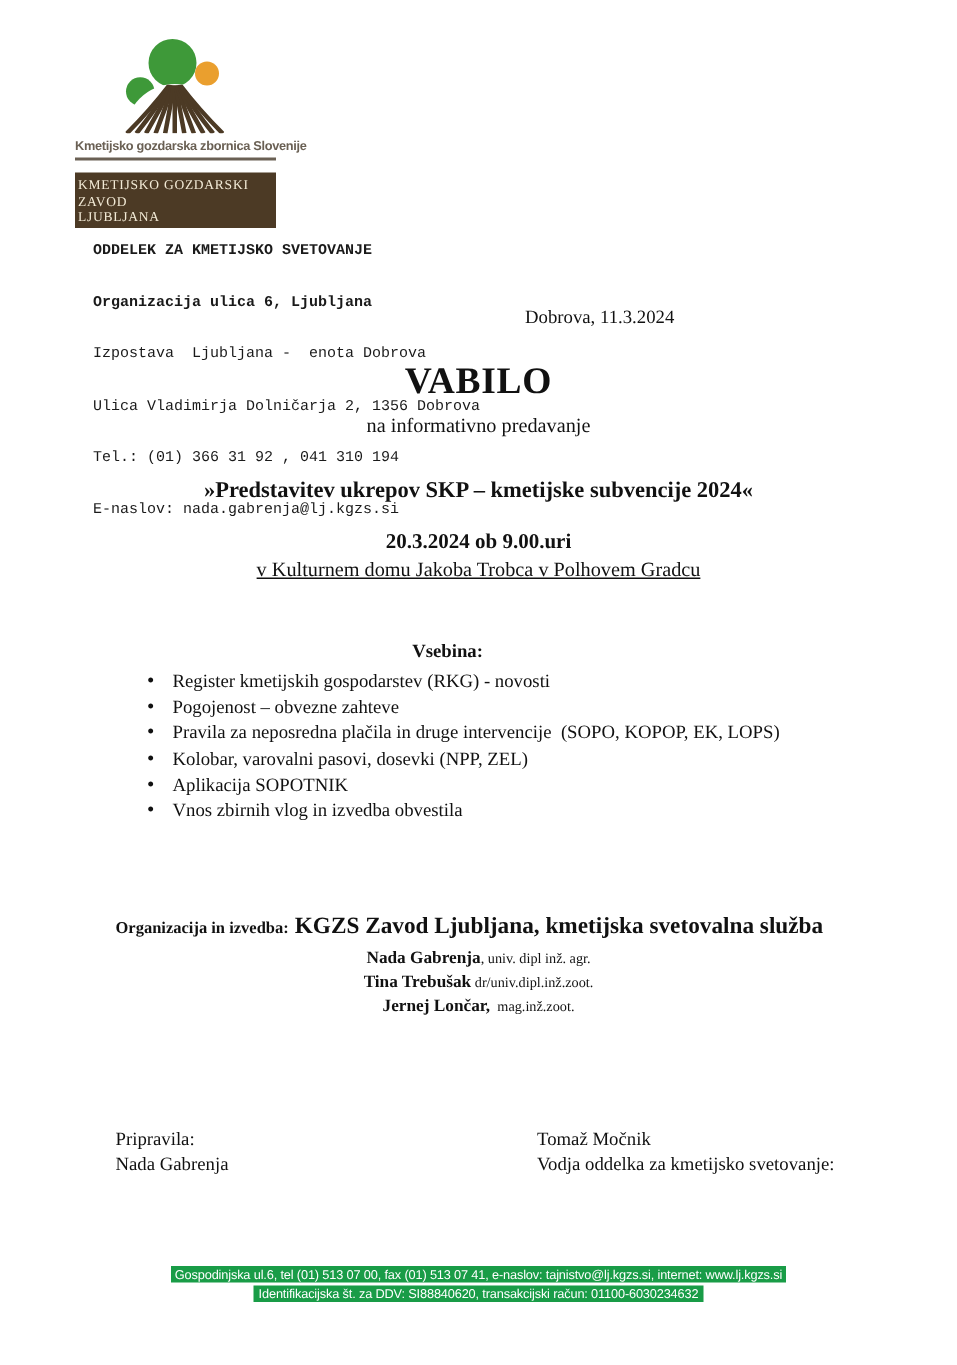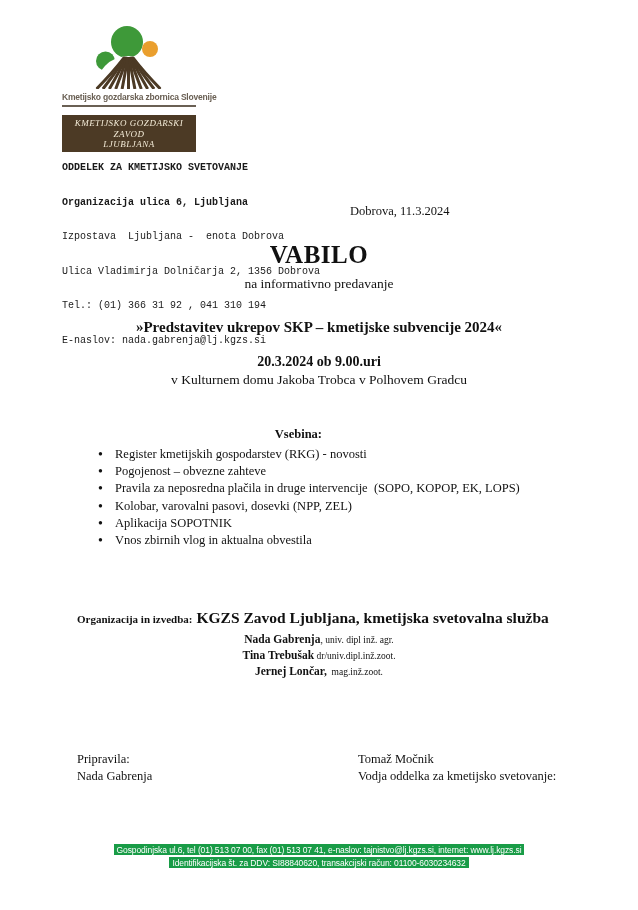--- a/index.html
+++ b/index.html
@@ -2,51 +2,51 @@
 <html style="--logo-green: #3e9939; --logo-orange: #ea9f2e; --logo-brown: #4c3a25; --banner-brown: #4c3a25; --banner-text: #f2ead6; --org-name-brown: #6a6054; --footer-green: #199c47;"><head>
 <meta charset="utf-8">
 <style>
   html,body { margin:0; padding:0; background:#ffffff; }
   .page {
     position:relative; width:638px; height:910px; background:#ffffff;
     font-family:"Liberation Serif", serif; color:#111; overflow:hidden;
   }
 
   
-  .logo-block { position:absolute; left:62px; top:26px; width:134px; }
+  .logo-block { position:absolute; left:50px; top:26px; width:134px; }
   .logo-svg { display:block; margin:0 auto; width:68px; height:64px; }
   .org-name {
     margin-top:2px; text-align:center; white-space:nowrap;
     font-family:"Liberation Sans", sans-serif; font-weight:bold;
     font-size:8.5px; letter-spacing:-0.2px; color:var(--org-name-brown,#6a6054);
     padding-bottom:3px; border-bottom:2px solid var(--org-name-brown,#6a6054);
   }
   .zavod-banner {
     margin-top:8px; background:var(--banner-brown,#4c3a25);
-    color:var(--banner-text,#f2ead6); text-align:center;
+    color:var(--banner-text,#f2ead6); text-align:left;
     font-family:"Liberation Serif", serif; font-size:9px; line-height:10.5px;
-    letter-spacing:0.5px; padding:3px 2px 2px;font-style:italic;
+    letter-spacing:0.5px; padding:3px 2px 2px;
   }
 
   .address {
     position:absolute; left:62px; top:139px;
     font-family:Liberation Mono, monospace; font-size:10px; line-height:11.5px;
     color:#1a1a1a; white-space:pre-wrap;
   }
   .address .b { font-weight:bold; }
 
   .dateline { position:absolute; left:350px; top:204px; font-size:12.5px; }
 
   
   .centered { position:absolute; left:0; width:100%; text-align:center; }
   .doc-title { top:241px; font-size:25px; font-weight:bold; letter-spacing:0.5px; }
   .subtitle  { top:276px; font-size:13.5px; }
   .topic     { top:319px; font-size:15px; font-weight:bold; }
   .datetime  { top:354px; font-size:14px; font-weight:bold; }
-  .venue     { top:372px; font-size:13.5px; }
+  .venue     { top:372px; font-size:13.5px;text-decoration:underline; }
 
   
   .agenda { position:absolute; left:77px; top:427px; font-size:12.5px; }
   .agenda-label { font-weight:bold;text-align:center; }
   .agenda ul { margin:4px 0 0 0; padding:0 0 0 38px; list-style:none; }
   .agenda li { position:relative; line-height:17.2px; white-space:pre-wrap; }
   .agenda li::before { content:"\2022"; position:absolute; left:-17px; top:0; font-size:14px; }
 
   
   .org-line { position:absolute; left:77px; top:609px; white-space:nowrap; }
@@ -128,21 +128,21 @@
   <div class="centered venue">v Kulturnem domu Jakoba Trobca v Polhovem Gradcu</div>
 
   <div class="agenda">
     <div class="agenda-label">Vsebina:</div>
     <ul>
       <li>Register kmetijskih gospodarstev (RKG) - novosti</li>
       <li>Pogojenost – obvezne zahteve</li>
       <li>Pravila za neposredna plačila in druge intervencije  (SOPO, KOPOP, EK, LOPS)</li>
       <li>Kolobar, varovalni pasovi, dosevki (NPP, ZEL)</li>
       <li>Aplikacija SOPOTNIK</li>
-      <li>Vnos zbirnih vlog in aktualna obvestila</li>
+      <li>Vnos zbirnih vlog in izvedba obvestila</li>
     </ul>
   </div>
 
   <div class="org-line">
     <span class="org-label">Organizacija in izvedba:</span>
     <span class="org-value">KGZS Zavod Ljubljana, kmetijska svetovalna služba</span>
   </div>
   <div class="staff">
     <div class="staff-line">
       <span class="staff-name">Nada Gabrenja</span><span class="staff-title">, univ. dipl inž. agr.</span>

